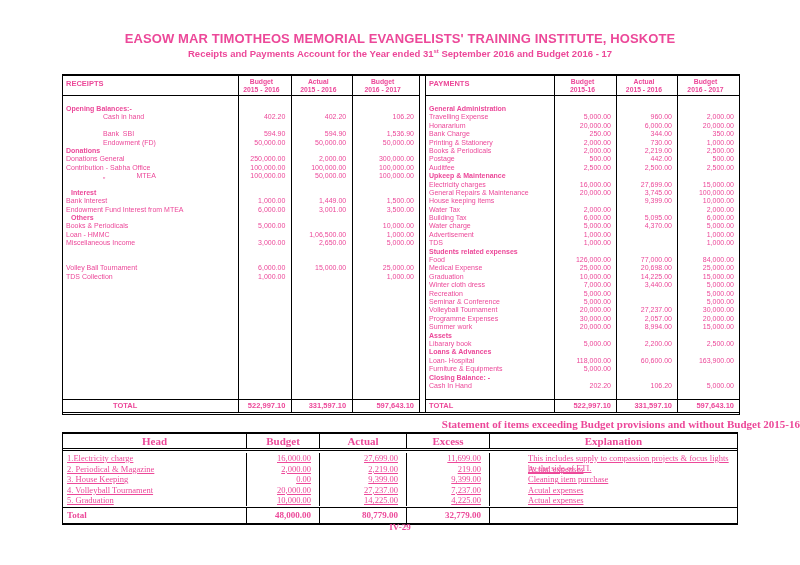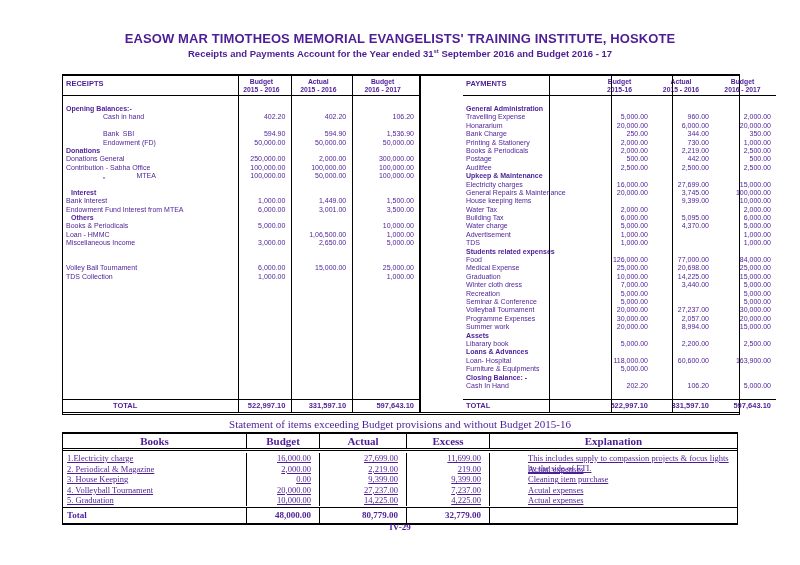--- a/index.html
+++ b/index.html
@@ -1,19 +1,19 @@
 <!DOCTYPE html>
 <html><head>
 <meta charset="utf-8">
 <style>
   * { margin:0; padding:0; box-sizing:border-box; }
   html,body { background:#fff; }
   .page {
     position:relative; width:800px; height:565px; background:#ffffff;
-    color:#4c1d95; font-family:"Liberation Sans", sans-serif; overflow:hidden;
+    color:#ec4899; font-family:"Liberation Sans", sans-serif; overflow:hidden;
   }
   .title {
     position:absolute; top:31px; left:0; width:100%; text-align:center;
     font-size:13px; font-weight:bold; letter-spacing:0.1px;
   }
   .subtitle {
     position:absolute; top:48px; left:0; width:100%; text-align:center;
     font-size:9.5px; font-weight:bold;
   }
   .subtitle sup { font-size:6px; vertical-align:super; }
@@ -21,21 +21,21 @@
   
   .main {
     position:absolute; left:62px; top:74px; width:678px; height:341px;
     border-left:1px solid #000; border-right:1px solid #000;
     border-top:2px solid #000; border-bottom:3px double #000;
     display:flex;
   }
   .half { position:relative; height:100%; display:flex; flex-direction:column;gap:8px; }
   .half.r { width:357px; border-right:1px solid #000; }
   .spacer { width:6px; }
-  .half.p { flex:1; border-left:1px solid #000;padding-left:42px; }
+  .half.p { flex:1; border-left:1px solid #000; }
 
   .vline { position:absolute; top:0; bottom:0; width:1px; background:#000; }
   .r .v1{left:175px} .r .v2{left:228px} .r .v3{left:289px}
   .p .v1{left:128px} .p .v2{left:190px} .p .v3{left:251px}
 
   .thead { height:20px; border-bottom:1px solid #000; display:flex; font-weight:bold; }
   .thead .c0 { font-size:7.5px; padding:3px 0 0 3px; }
   .thead .cv { display:flex; flex-direction:column; justify-content:center; align-items:center;
                font-size:6.8px; line-height:8px; text-align:center; }
 
@@ -50,22 +50,22 @@
   .trow.ind1 .c0 { padding-left:8px; }
   .trow.ind2 .c0 { padding-left:40px; }
 
   .total { height:13px; border-top:1px solid #000; display:flex;
            font-weight:bold; font-size:7.5px; line-height:11px; }
   .r .total .c0 { padding-left:50px; }
   .p .total .c0 { padding-left:3px; }
 
   
   .stmt-title {
-    position:absolute; top:418px; left:0; width:100%; text-align:center;
-    font-family:"Liberation Serif", serif; font-weight:normal; font-size:11px;
+    position:absolute; top:418px; left:0; width:100%; text-align:right;
+    font-family:"Liberation Serif", serif; font-weight:bold; font-size:11px;
   }
   .stmt {
     position:absolute; left:62px; top:432px; width:676px;
     border:1px solid #000; border-top-width:2px; border-bottom-width:2px;
     font-family:"Liberation Serif", serif;
   }
   .srow { display:flex; }
   .sc0{width:184px} .sc1{width:73px} .sc2{width:87px} .sc3{width:83px} .sc4{flex:1}
   .sc0,.sc1,.sc2,.sc3 { border-right:1px solid #000; }
   .shead { font-weight:bold; font-size:11px; height:17px; line-height:15px;
@@ -551,21 +551,21 @@
         <div class="cv c2">331,597.10</div>
         <div class="cv c3">597,643.10</div>
       </div>
     </div>
   </div>
 
   <div class="stmt-title">Statement of items exceeding Budget provisions and without Budget 2015-16</div>
 
   <div class="stmt">
     <div class="srow shead">
-      <div class="sc0">Books</div>
+      <div class="sc0">Head</div>
       <div class="sc1">Budget</div>
       <div class="sc2">Actual</div>
       <div class="sc3">Excess</div>
       <div class="sc4">Explanation</div>
     </div>
     <div class="sbody">
 
         <div class="srow">
           <div class="sc0">1.Electricity charge</div>
           <div class="sc1 snum">16,000.00</div>

